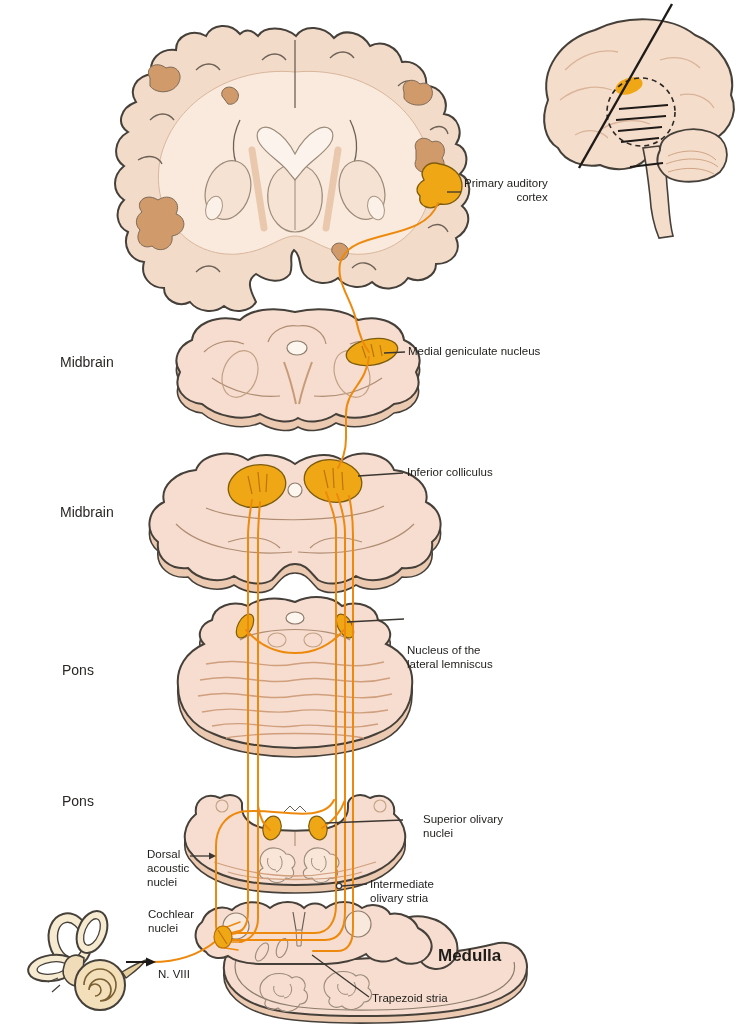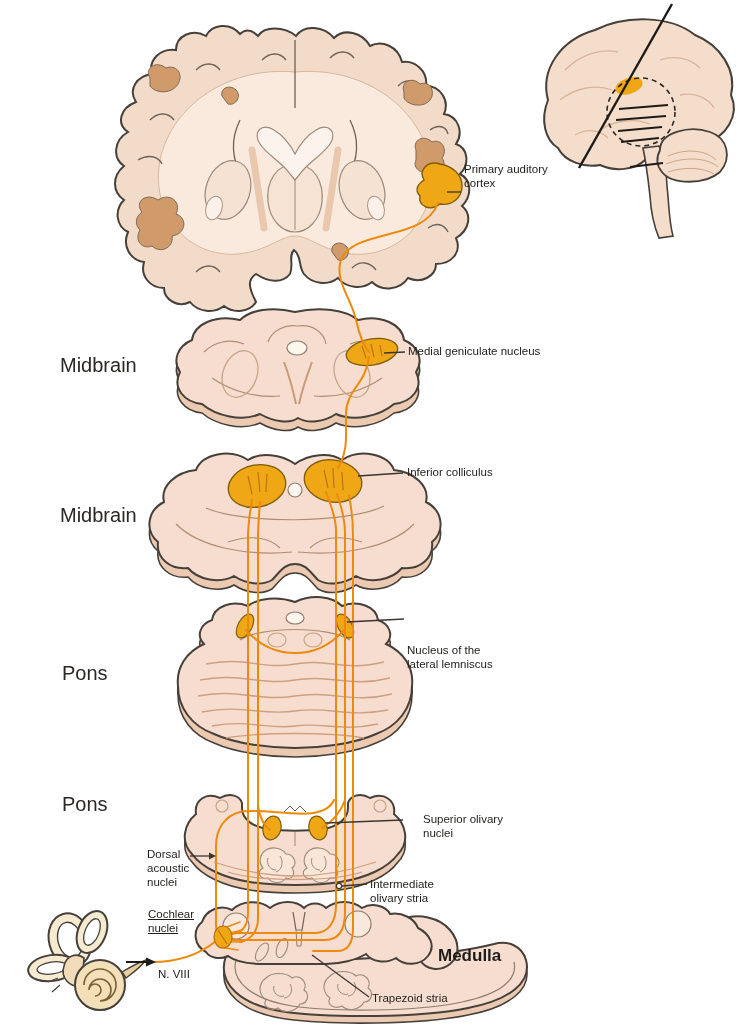--- a/index.html
+++ b/index.html
@@ -1,20 +1,20 @@
 <!DOCTYPE html>
 <html><head>
 <meta charset="utf-8">
 <style>
   html,body{margin:0;padding:0;background:#ffffff;}
   .canvas{position:relative;width:745px;height:1024px;background:#ffffff;overflow:hidden;
           font-family:"Liberation Sans",sans-serif;}
   svg{position:absolute;left:0;top:0;}
   .label{position:absolute;font-size:11.5px;line-height:1.2;color:#1f1d1a;white-space:pre-line;}
-  .region-label{position:absolute;font-size:20px;color:#2a2724;}
+  .region-label{position:absolute;font-size:14px;color:#2a2724;}
   .bold{font-weight:bold;font-size:17px;}
 </style>
 </head>
 <body>
 
 <div class="canvas">
 
 <svg width="745" height="1024" viewBox="0 0 745 1024">
 
   <g>
@@ -292,34 +292,34 @@
     <path d="M190,856 L209,856"></path>
     <path d="M342,886 L367,884"></path>
     <path d="M312,955 L369,997"></path>
   </g>
   <polygon points="209,852.5 216,856 209,859.5" fill="#3b3631"></polygon>
   <circle cx="339" cy="886" r="2.6" fill="#ffffff" stroke="#3b3631" stroke-width="1.2"></circle>
   <path d="M126,962 L146,962" stroke="#1d1a17" stroke-width="2"></path>
   <polygon points="146,957.5 156,962 146,966.5" fill="#1d1a17"></polygon>
 </svg>
 
-<div class="label" style="left:464px;top:163px;">Primary auditory
+<div class="label" style="left:464px;top:177px;text-align:right;">Primary auditory
 cortex</div>
 <div class="label" style="left:408px;top:345px;text-align:center;">Medial geniculate nucleus</div>
 <div class="label" style="left:407px;top:466px;">Inferior colliculus</div>
 <div class="label" style="left:407px;top:612px;margin-top:32px;">Nucleus of the
 lateral lemniscus</div>
 <div class="label" style="left:423px;top:813px;">Superior olivary
 nuclei</div>
 <div class="label" style="left:147px;top:848px;">Dorsal
 acoustic
 nuclei</div>
 <div class="label" style="left:370px;top:878px;">Intermediate
 olivary stria</div>
-<div class="label" style="left:148px;top:908px;text-decoration:underline;">Cochlear
+<div class="label" style="left:148px;top:908px;">Cochlear
 nuclei</div>
 <div class="label" style="left:158px;top:968px;">N. VIII</div>
 <div class="label" style="left:372px;top:992px;">Trapezoid stria</div>
 <div class="label bold" style="left:438px;top:946px;">Medulla</div>
 
 <div class="region-label" style="left:60px;top:354px;">Midbrain</div>
 <div class="region-label" style="left:60px;top:504px;">Midbrain</div>
 <div class="region-label" style="left:62px;top:662px;">Pons</div>
 <div class="region-label" style="left:62px;top:793px;">Pons</div>
 

